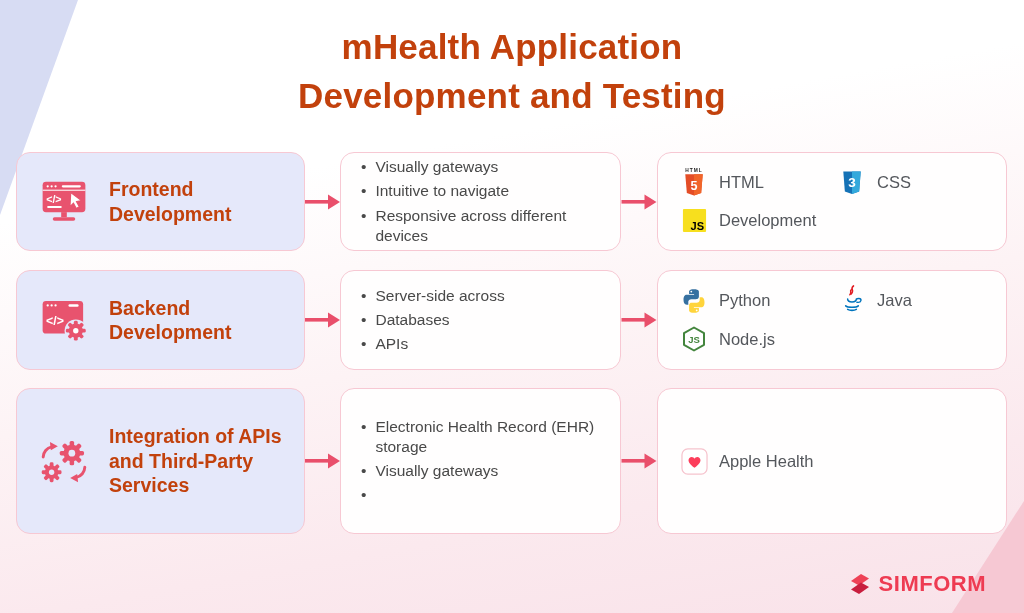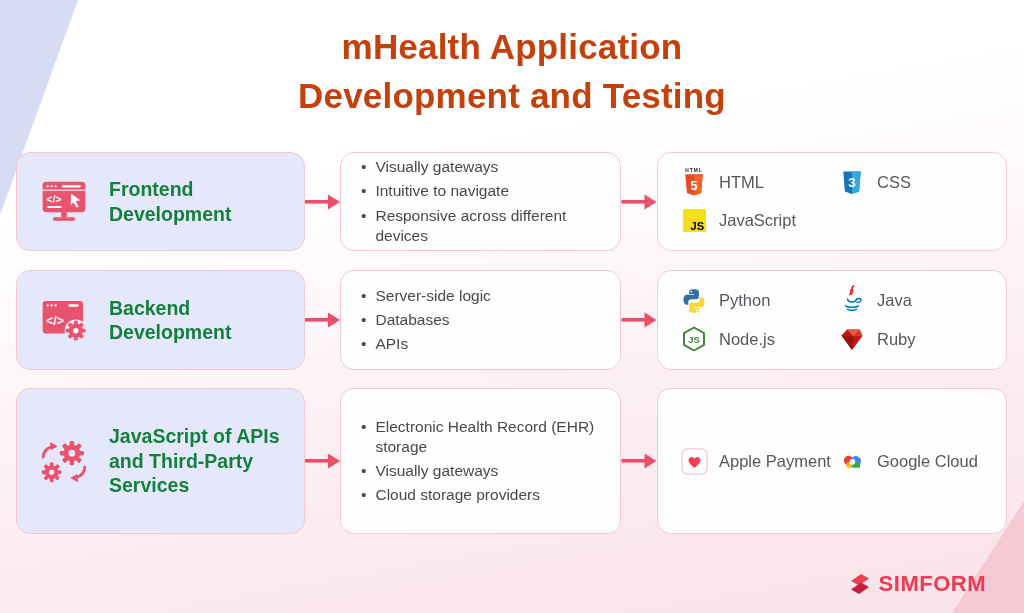--- a/index.html
+++ b/index.html
@@ -19,21 +19,21 @@
     font-size:35px; font-weight:700; color:#c2410c; line-height:1.4; letter-spacing:.2px; }
 
   .band { position:absolute; left:16px; width:991px; display:flex; align-items:stretch; }
   .band-1 { top:152px; height:99px; }
   .band-2 { top:270px; height:100px; }
   .band-3 { top:388px; height:146px; }
 
   .box { border:1.5px solid #f7c8d3; border-radius:14px; }
   .stage { width:289px; flex:none; background:#e5e8fa; display:flex; align-items:center; padding-left:18px; gap:16px; }
   .stage-icon { width:58px; height:58px; flex:none; display:flex; align-items:center; justify-content:center; }
-  .stage-label { font-size:19.5px; font-weight:700; color:#15803d; line-height:1.25; width:190px; }
+  .stage-label { font-size:19.5px; font-weight:700; color:#c2410c; line-height:1.25; width:190px; }
 
   .arrow-zone { flex:none; display:flex; align-items:center; justify-content:center; }
   .az-1 { width:35px; } .az-2 { width:36px; }
 
   .points { width:281px; flex:none; background:#fffefe; display:flex; flex-direction:column;
     justify-content:center; padding:12px 14px 12px 20px; row-gap:4px; }
   .point { display:flex; gap:9px; font-size:15.5px; color:#494949; line-height:1.3; }
   .point .dot { flex:none; }
 
   .techs { width:350px; flex:none; background:#fffefe; display:grid;
@@ -129,21 +129,21 @@
       </span>
       <span class="t-label">CSS</span>
     </div>
     <div class="tech">
       <span class="t-icon">
         <svg width="27" height="27" viewBox="0 0 28 28">
           <rect x="2" y="2" width="24" height="24" rx="1" fill="#f7df1e"></rect>
           <text x="24" y="24" text-anchor="end" font-size="11.5" font-weight="bold" fill="#000">JS</text>
         </svg>
       </span>
-      <span class="t-label">JavaScript</span>
+      <span class="t-label">Development</span>
     </div>
   </div>
 </div>
 
 <div class="band band-2">
   <div class="box stage">
     <span class="stage-icon">
       <svg width="54" height="54" viewBox="0 0 48 48">
         <rect x="5" y="7" width="36" height="29" rx="3" fill="#e8536e"></rect>
         <circle cx="9.5" cy="11" r="1" fill="#fff"></circle>
@@ -168,21 +168,21 @@
   <div class="arrow-zone az-1">
     <svg width="35" height="18" viewBox="0 0 35 18">
       <rect x="0" y="7" width="25" height="3.6" fill="#e94f6b"></rect>
       <polygon points="23,1.5 35,9 23,16.5" fill="#e94f6b"></polygon>
     </svg>
   </div>
 
   <div class="box points">
     <div class="point">
         <span class="dot">•</span>
-        <span>Server-side logic</span>
+        <span>Server-side across</span>
       </div>
     <div class="point">
         <span class="dot">•</span>
         <span>Databases</span>
       </div>
     <div class="point">
         <span class="dot">•</span>
         <span>APIs</span>
       </div>
   </div>
@@ -218,31 +218,20 @@
       <span class="t-label">Java</span>
     </div>
     <div class="tech">
       <span class="t-icon">
         <svg width="28" height="28" viewBox="0 0 28 28">
           <polygon points="14,2.5 24,8.2 24,19.8 14,25.5 4,19.8 4,8.2" fill="#fff" stroke="#43853d" stroke-width="2" stroke-linejoin="round"></polygon>
           <text x="14" y="17.8" text-anchor="middle" font-size="9.5" font-weight="bold" fill="#43853d">JS</text>
         </svg>
       </span>
       <span class="t-label">Node.js</span>
-    </div>
-    <div class="tech">
-      <span class="t-icon">
-        <svg width="28" height="28" viewBox="0 0 28 28">
-          <polygon points="3.5,10.5 9,4.5 21.5,4.5 24.5,11 14,25" fill="#c01711"></polygon>
-          <polygon points="9,4.5 21.5,4.5 15.5,11.5" fill="#ea5648"></polygon>
-          <polygon points="21.5,4.5 24.5,11 15.5,11.5" fill="#d73b30"></polygon>
-          <polygon points="3.5,10.5 15.5,11.5 14,25" fill="#9b1113"></polygon>
-        </svg>
-      </span>
-      <span class="t-label">Ruby</span>
     </div>
   </div>
 </div>
 
 <div class="band band-3">
   <div class="box stage">
     <span class="stage-icon">
       <svg width="54" height="54" viewBox="0 0 48 48">
         <g transform="translate(31,17)" fill="#e8536e">
           <rect x="-2" y="-10.8" width="4" height="21.6" rx="1.4"></rect>
@@ -259,73 +248,60 @@
           <rect x="-1.7" y="-8.8" width="3.4" height="17.6" rx="1.2" transform="rotate(135)"></rect>
           <circle r="6"></circle>
           <circle r="2.4" fill="#e5e8fa"></circle>
         </g>
         <path d="M5.5 20.5 a9.5 9.5 0 0 1 7.5 -9" stroke="#e8536e" stroke-width="2.6" fill="none" stroke-linecap="round"></path>
         <polygon points="11.5,7.2 18.5,10.8 12.3,14.4" fill="#e8536e"></polygon>
         <path d="M42.5 29.5 a9.5 9.5 0 0 1 -7.5 9" stroke="#e8536e" stroke-width="2.6" fill="none" stroke-linecap="round"></path>
         <polygon points="36.5,42.8 29.5,39.2 35.7,35.6" fill="#e8536e"></polygon>
       </svg>
     </span>
-    <span class="stage-label">JavaScript of APIs and Third-Party Services</span>
+    <span class="stage-label">Integration of APIs and Third-Party Services</span>
   </div>
 
   <div class="arrow-zone az-1">
     <svg width="35" height="18" viewBox="0 0 35 18">
       <rect x="0" y="7" width="25" height="3.6" fill="#e94f6b"></rect>
       <polygon points="23,1.5 35,9 23,16.5" fill="#e94f6b"></polygon>
     </svg>
   </div>
 
   <div class="box points">
     <div class="point">
         <span class="dot">•</span>
         <span>Electronic Health Record (EHR) storage</span>
       </div>
     <div class="point">
         <span class="dot">•</span>
         <span>Visually gateways</span>
       </div>
     <div class="point">
         <span class="dot">•</span>
-        <span>Cloud storage providers</span>
       </div>
   </div>
 
   <div class="arrow-zone az-2">
     <svg width="36" height="18" viewBox="0 0 35 18">
       <rect x="0" y="7" width="25" height="3.6" fill="#e94f6b"></rect>
       <polygon points="23,1.5 35,9 23,16.5" fill="#e94f6b"></polygon>
     </svg>
   </div>
 
   <div class="box techs">
     <div class="tech">
       <span class="t-icon">
         <svg width="27" height="27" viewBox="0 0 28 28">
           <rect x="1" y="1" width="26" height="26" rx="6" fill="#fff" stroke="#f6c3cd" stroke-width="1.3"></rect>
           <path d="M14 20.5c-4.6-3.5-6.2-5.8-6.2-7.9 0-1.9 1.5-3.3 3.3-3.3 1.3 0 2.4.8 2.9 1.9.5-1.1 1.6-1.9 2.9-1.9 1.8 0 3.3 1.4 3.3 3.3 0 2.1-1.6 4.4-6.2 7.9z" fill="#fc3e5b"></path>
         </svg>
       </span>
-      <span class="t-label">Apple Payment</span>
-    </div>
-    <div class="tech">
-      <span class="t-icon">
-        <svg width="27" height="27" viewBox="0 0 28 28">
-          <circle cx="10" cy="13" r="4.9" fill="#ea4335"></circle>
-          <circle cx="17.5" cy="13.6" r="5.4" fill="#4285f4"></circle>
-          <rect x="8" y="15" width="6.2" height="5.4" rx="1" fill="#fbbc05"></rect>
-          <rect x="13.6" y="15" width="8.2" height="5.4" rx="1" fill="#34a853"></rect>
-          <circle cx="13.9" cy="14.4" r="2.9" fill="#ffffff"></circle>
-        </svg>
-      </span>
-      <span class="t-label">Google Cloud</span>
+      <span class="t-label">Apple Health</span>
     </div>
   </div>
 </div>
 
 <div class="brand">
   <svg width="26" height="26" viewBox="0 0 26 26">
     <polygon points="4,10 14,3 22,7.5 12,14.5" fill="#ee4156"></polygon>
     <polygon points="22,16 12,23 4,18.5 14,11.5" fill="#c81e3e"></polygon>
   </svg>
   <span class="brand-text">SIMFORM</span>

